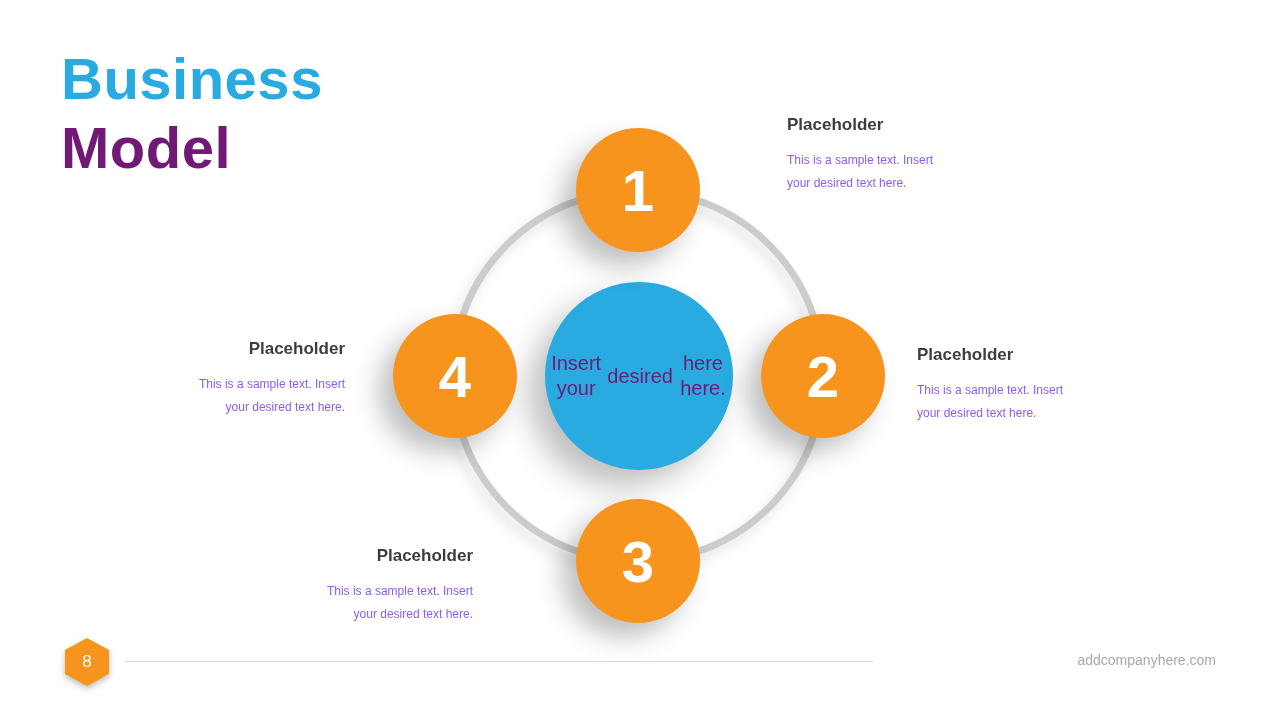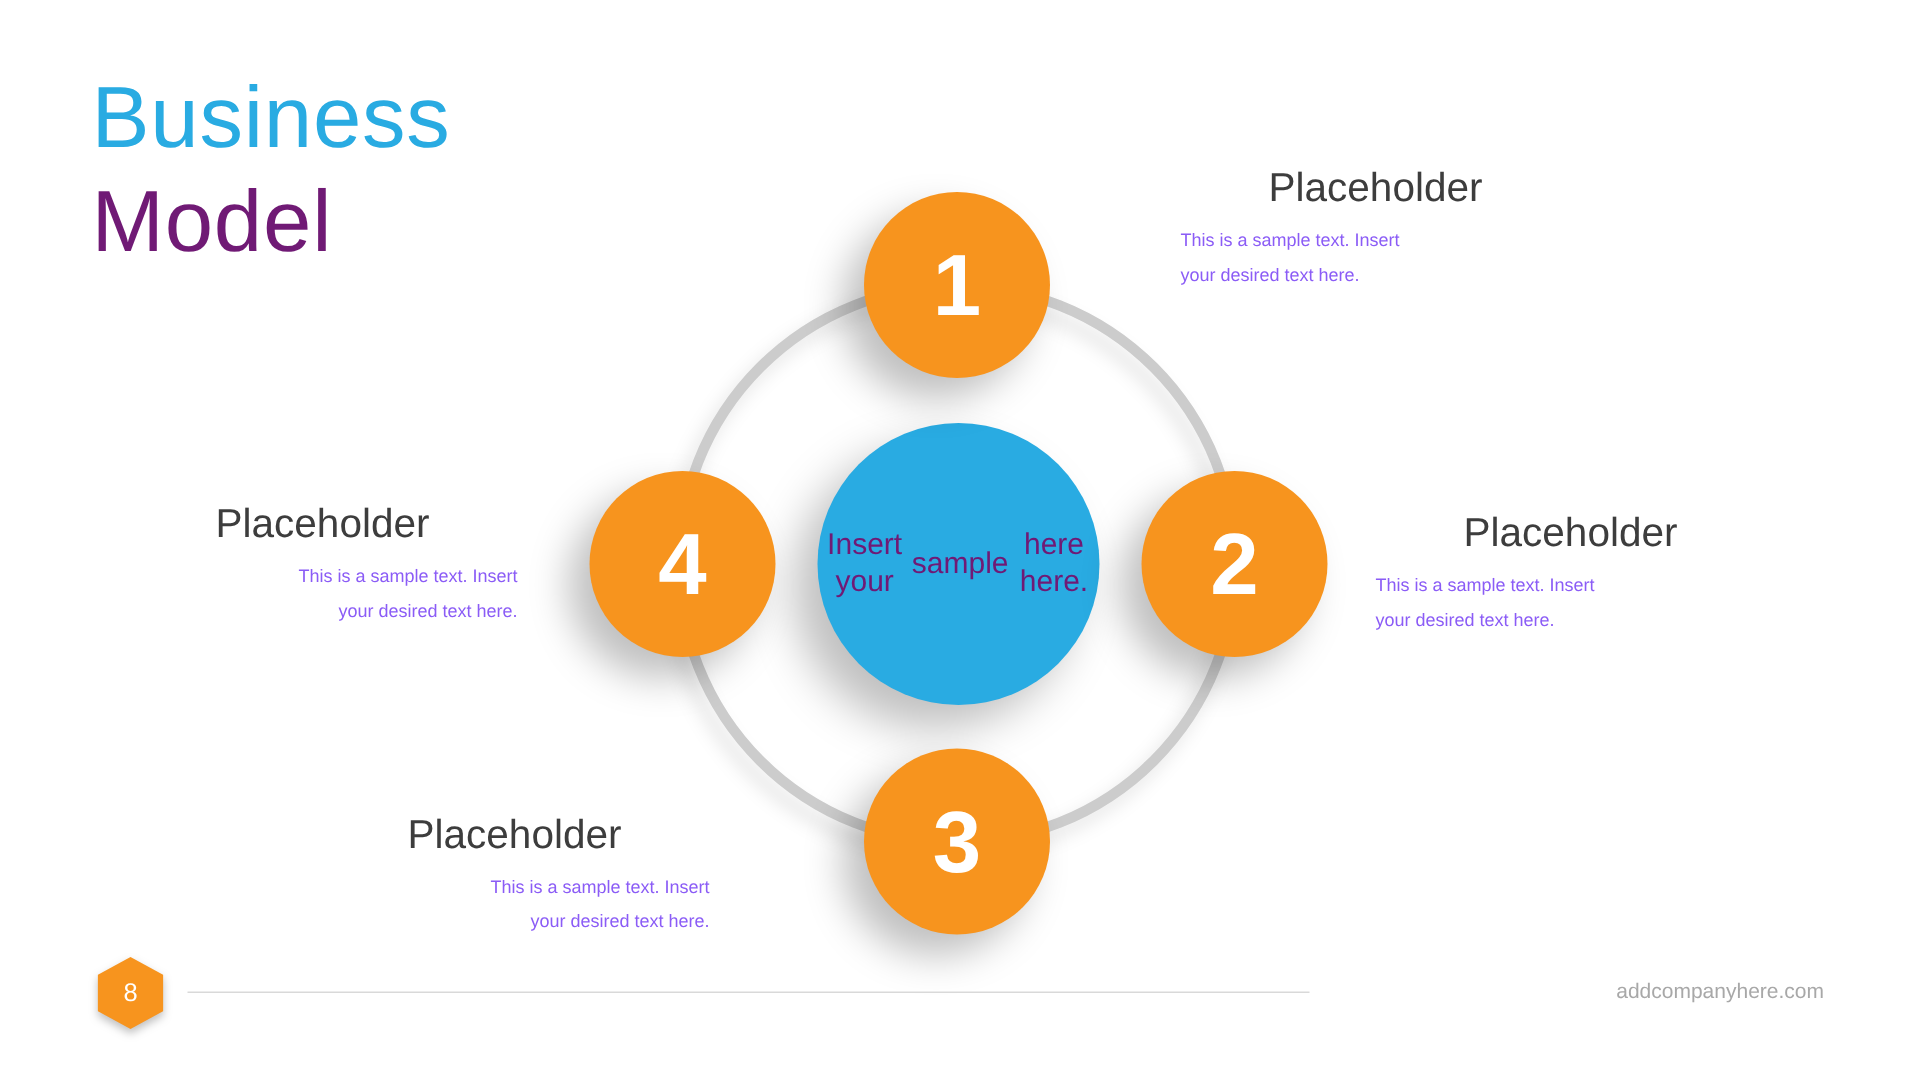--- a/index.html
+++ b/index.html
@@ -7,21 +7,21 @@
   .slide {
     position: relative;
     width: 1280px; height: 720px;
     background: #ffffff;
     overflow: hidden;
     font-family: "Liberation Sans", sans-serif;
     margin: 0 auto;
   }
   
   .title-block { position: absolute; left: 61px; top: 44px; }
-  .title-line { font-size: 58px; font-weight: normal; line-height: 69px; letter-spacing: 0.5px; }
+  .title-line { font-size: 58px; font-weight: bold; line-height: 69px; letter-spacing: 0.5px; }
   .title-line.blue  { color: #29ABE2; }
   .title-line.black { color: #701a75; }
 
   
   .ring {
     position: absolute; left: 449px; top: 187px;
     width: 378px; height: 378px;
     border: 7px solid #cccccc;
     border-radius: 50%;
     filter: drop-shadow(-5px 7px 6px rgba(0,0,0,0.12));
@@ -48,22 +48,22 @@
     color: #701a75;
     display: flex; flex-direction: row; align-items: center; justify-content: flex-end;
     font-size: 20px; line-height: 25px;
     text-align: center;
     box-shadow: -16px 16px 30px rgba(0,0,0,0.25);
   }
 
   
   .step-text { position: absolute; width: 260px; }
   .step-text .heading {
-    font-size: 27px; font-weight: normal; color: #3d3d3d;
-    line-height: 26px; margin-bottom: 11px; text-align: center;
+    font-size: 17px; font-weight: bold; color: #3d3d3d;
+    line-height: 26px; margin-bottom: 11px;
   }
   .step-text .body-line {
     font-size: 12px; color: #8b5cf6; line-height: 23px; white-space: nowrap;
   }
   .step-text.align-left  { text-align: left; }
   .step-text.align-right { text-align: right; }
   .step-text.pos-top-right { left: 787px; top: 112px; }
   .step-text.pos-right     { left: 917px; top: 342px; }
   .step-text.pos-left      { right: 935px; top: 336px; }
   .step-text.pos-bottom    { right: 807px; top: 543px; }
@@ -93,21 +93,21 @@
 
   <div class="title-block">
     <div class="title-line blue">Business</div>
     <div class="title-line black">Model</div>
   </div>
 
   <div class="ring"></div>
 
   <div class="center-circle">
     <div>Insert your</div>
-    <div>sample</div>
+    <div>desired</div>
     <div>here here.</div>
   </div>
 
   <div class="num-circle pos-1">
     <span>1</span>
   </div>
   <div class="num-circle pos-2">
     <span>2</span>
   </div>
   <div class="num-circle pos-3">

